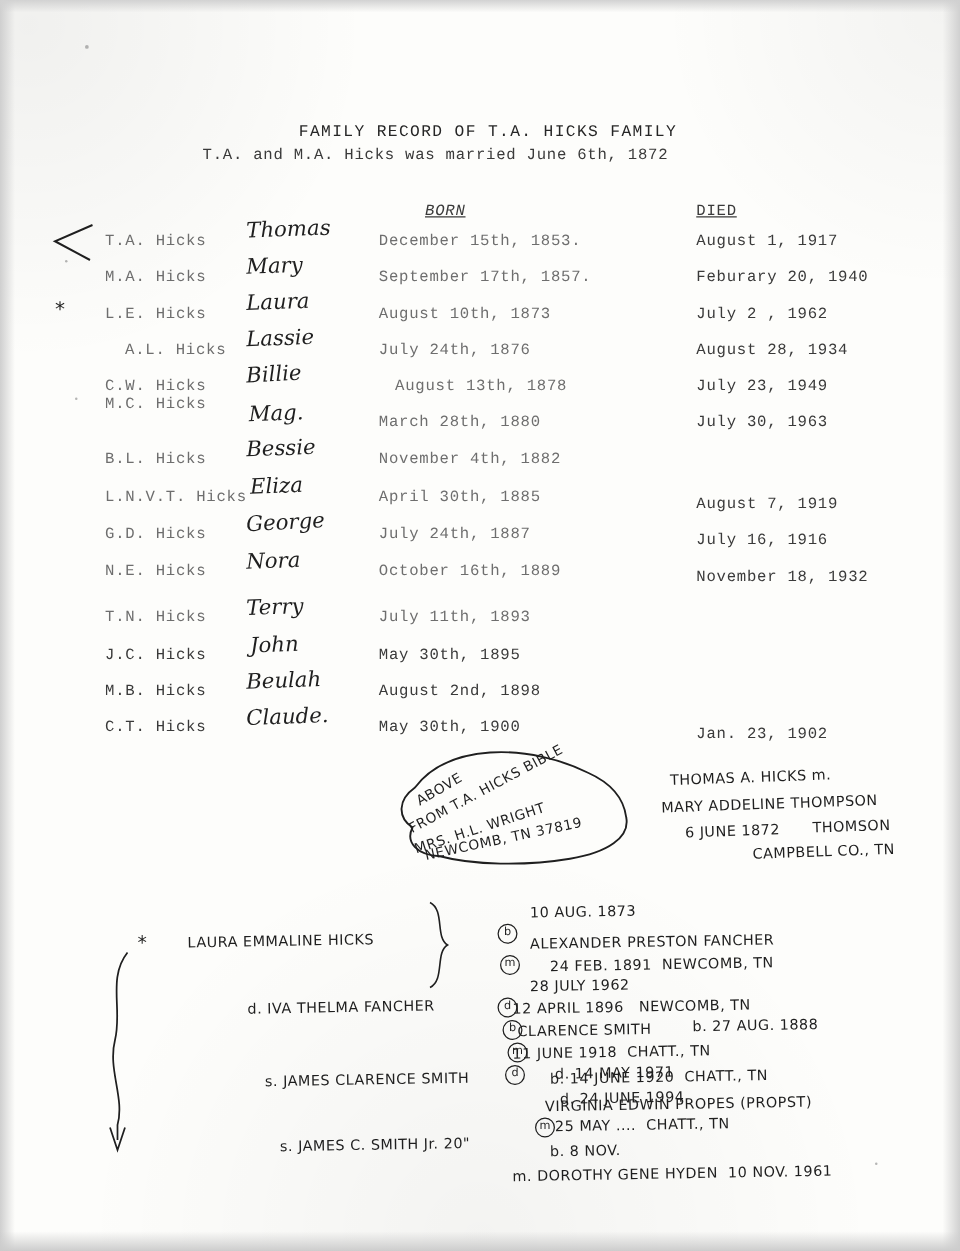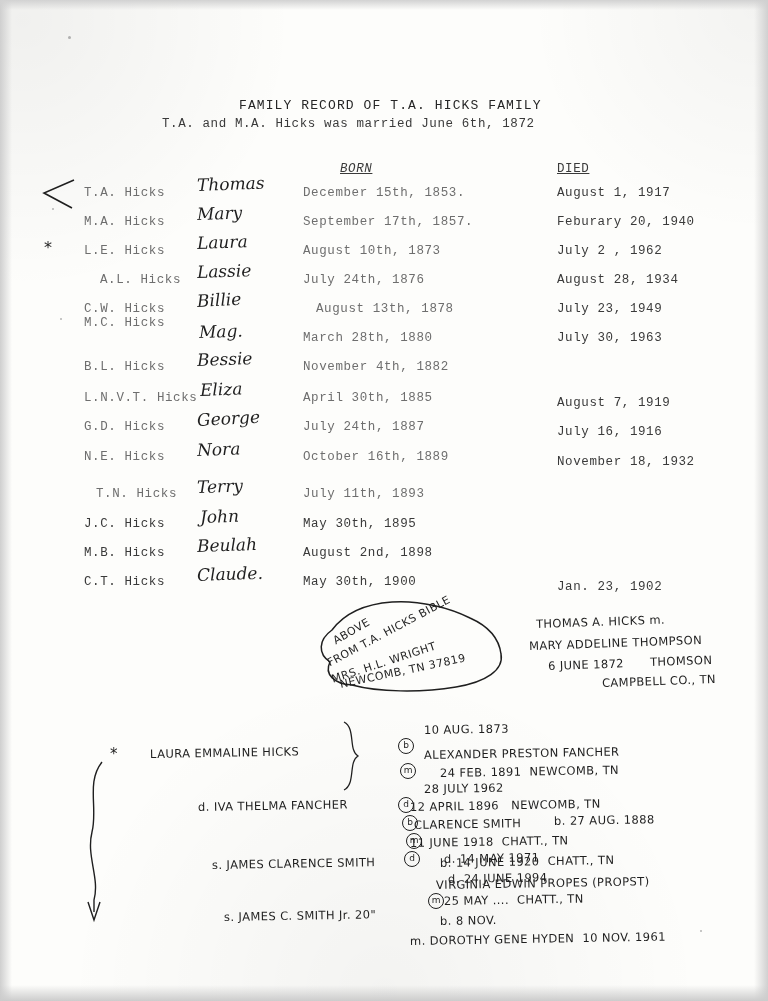--- a/index.html
+++ b/index.html
@@ -165,21 +165,21 @@
   <div class="typed faint" style="left:84px;  top:420px;">G.D. Hicks</div>
   <div class="hand" style="left:197px; top:410px; transform: rotate(-3deg);">George</div>
   <div class="typed faint" style="left:303px; top:420px;">July 24th, 1887</div>
   <div class="typed" style="left:557px; top:425px;">July 16, 1916</div>
 
   <div class="typed faint" style="left:84px;  top:450px;">N.E. Hicks</div>
   <div class="hand" style="left:197px; top:440px; transform: rotate(-2deg);">Nora</div>
   <div class="typed faint" style="left:303px; top:450px;">October 16th, 1889</div>
   <div class="typed" style="left:557px; top:455px;">November 18, 1932</div>
 
-  <div class="typed faint" style="left:84px;  top:487px;margin-left:12px;">T.N. Hicks</div>
+  <div class="typed faint" style="left:84px;  top:487px;">T.N. Hicks</div>
   <div class="hand" style="left:197px; top:477px; transform: rotate(-2deg);">Terry</div>
   <div class="typed faint" style="left:303px; top:487px;">July 11th, 1893</div>
 
   <div class="typed" style="left:84px;  top:517px;">J.C. Hicks</div>
   <div class="hand" style="left:200px; top:507px; transform: rotate(-2deg);">John</div>
   <div class="typed" style="left:303px; top:517px;">May 30th, 1895</div>
 
   <div class="typed" style="left:84px;  top:546px;">M.B. Hicks</div>
   <div class="hand" style="left:197px; top:536px; transform: rotate(-2deg);">Beulah</div>
   <div class="typed" style="left:303px; top:546px;">August 2nd, 1898</div>

